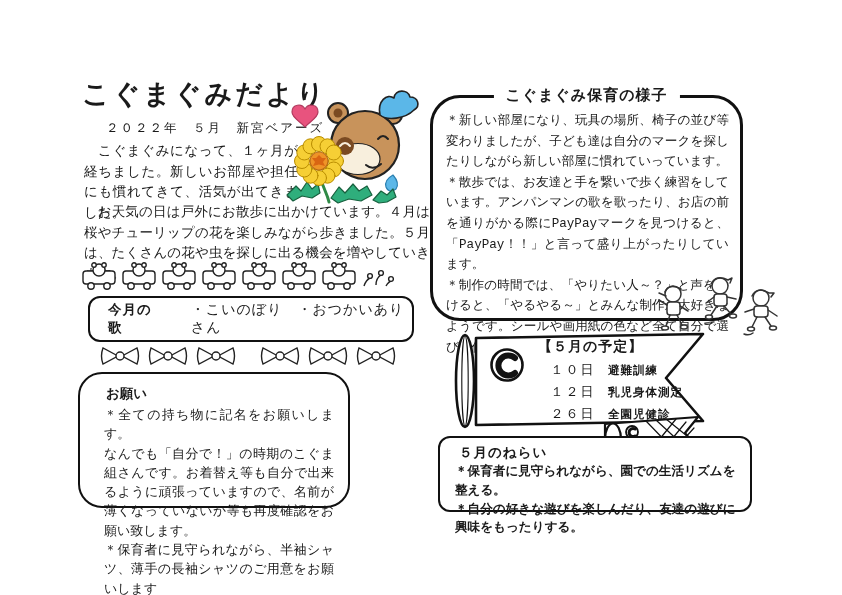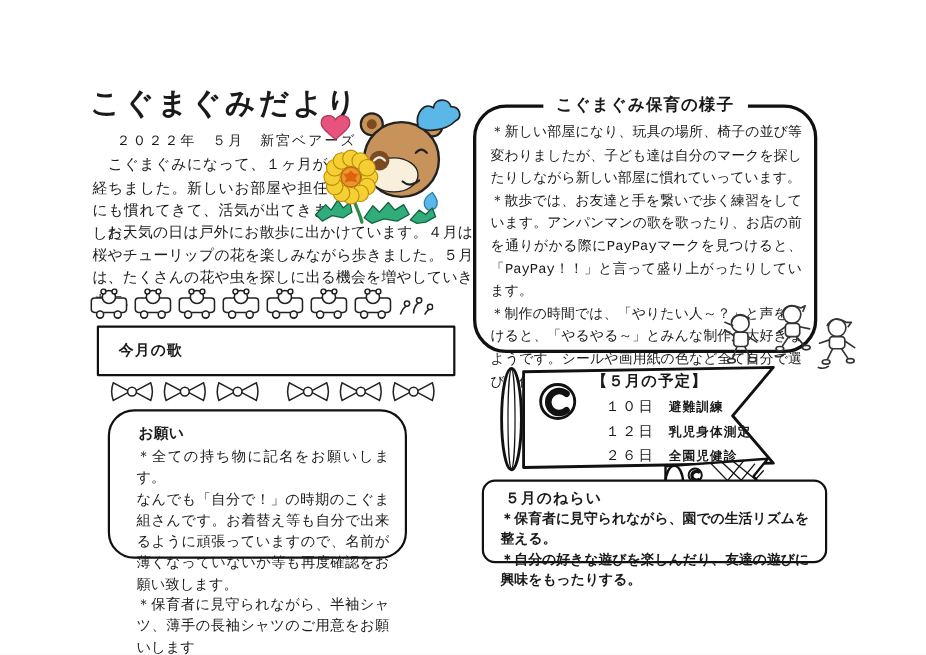--- a/index.html
+++ b/index.html
@@ -10,29 +10,29 @@
   }
   .abs{position:absolute;}
   
   .title{left:82px;top:76px;font-size:27px;font-weight:800;letter-spacing:3px;}
   .dateline{left:106px;top:120px;font-size:12.5px;letter-spacing:2px;}
   .intro1{left:84px;top:142px;width:214px;font-size:13.5px;line-height:20.5px;text-align:justify;}
   .intro2{left:84px;top:203px;width:346px;font-size:13.5px;line-height:20.5px;text-align:justify;}
   .bear{left:281px;top:88px;}
   .trainband{left:80px;top:262px;}
   .songbox{
-    left:88px;top:296px;width:322px;height:42px;border:2.5px solid #111;border-radius:1px;
+    left:88px;top:296px;width:322px;height:42px;border:2.5px solid #111;border-radius:12px;
     display:flex;align-items:center;background:#fff;
   }
   .songbox .lbl{font-weight:800;font-size:13.5px;margin-left:18px;letter-spacing:1px;}
   .songbox .val{font-size:14px;margin-left:30px;letter-spacing:1px;}
   .bowband{left:100px;top:344px;}
   .reqbox{
     left:78px;top:372px;width:272px;height:136px;border:2.5px solid #111;border-radius:24px;
-    background:#fff;padding:9px 14px 6px 24px;box-sizing:border-box;margin-left:20px;
+    background:#fff;padding:9px 14px 6px 24px;box-sizing:border-box;
   }
   .reqbox .t{font-weight:800;font-size:13.5px;margin:2px 0 3px 2px;}
   .reqbox p{margin:0;font-size:13px;line-height:19.3px;text-align:justify;}
   
   .carebox{
     left:430px;top:95px;width:313px;height:226px;border:3px solid #111;border-radius:30px;
     background:#fff;box-sizing:border-box;
   }
   .carebox .legend{
     position:absolute;top:-12px;left:50%;transform:translateX(-50%);
@@ -174,20 +174,21 @@
         </g>
       <path d="M284,24 q2,-6 6,-8 M296,23 q0,-7 5,-10 M306,24 q3,-5 6,-5" fill="none"></path>
       <circle cx="290" cy="14" r="2.4"></circle>
         <circle cx="301" cy="11" r="2.4"></circle>
         <circle cx="311" cy="17" r="2.4"></circle>
     </g>
   </svg>
 
   <div class="abs songbox">
     <span class="lbl">今月の歌</span>
+    <span class="val">・こいのぼり　・おつかいありさん</span>
   </div>
 
   <svg class="abs bowband" width="296" height="24" viewBox="0 0 296 24">
     <g fill="#fff" stroke="#222" stroke-width="1.4">
       <g>
           <path d="M18,12 L3,4 Q0,12 3,20 Z"></path>
           <path d="M22,12 L37,4 Q40,12 37,20 Z"></path>
           <circle cx="20" cy="12" r="4"></circle>
         </g>
       <g transform="translate(48,0)">

